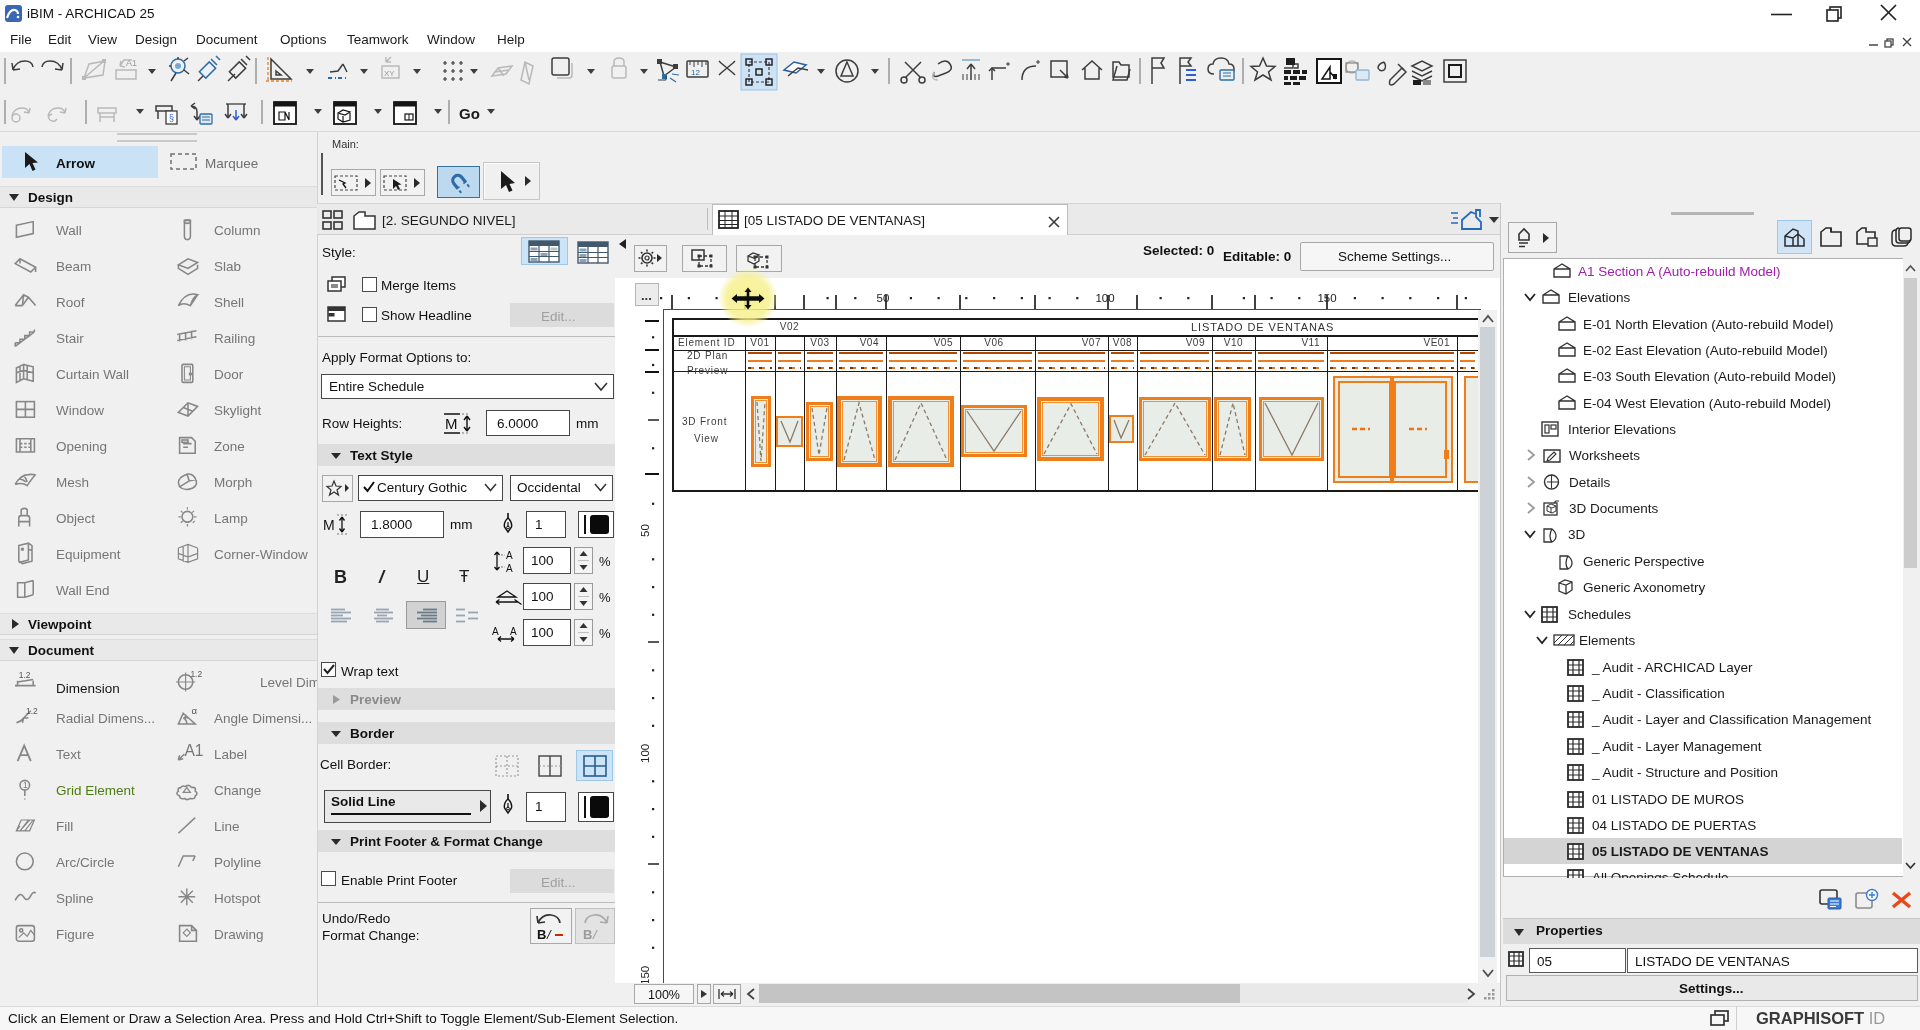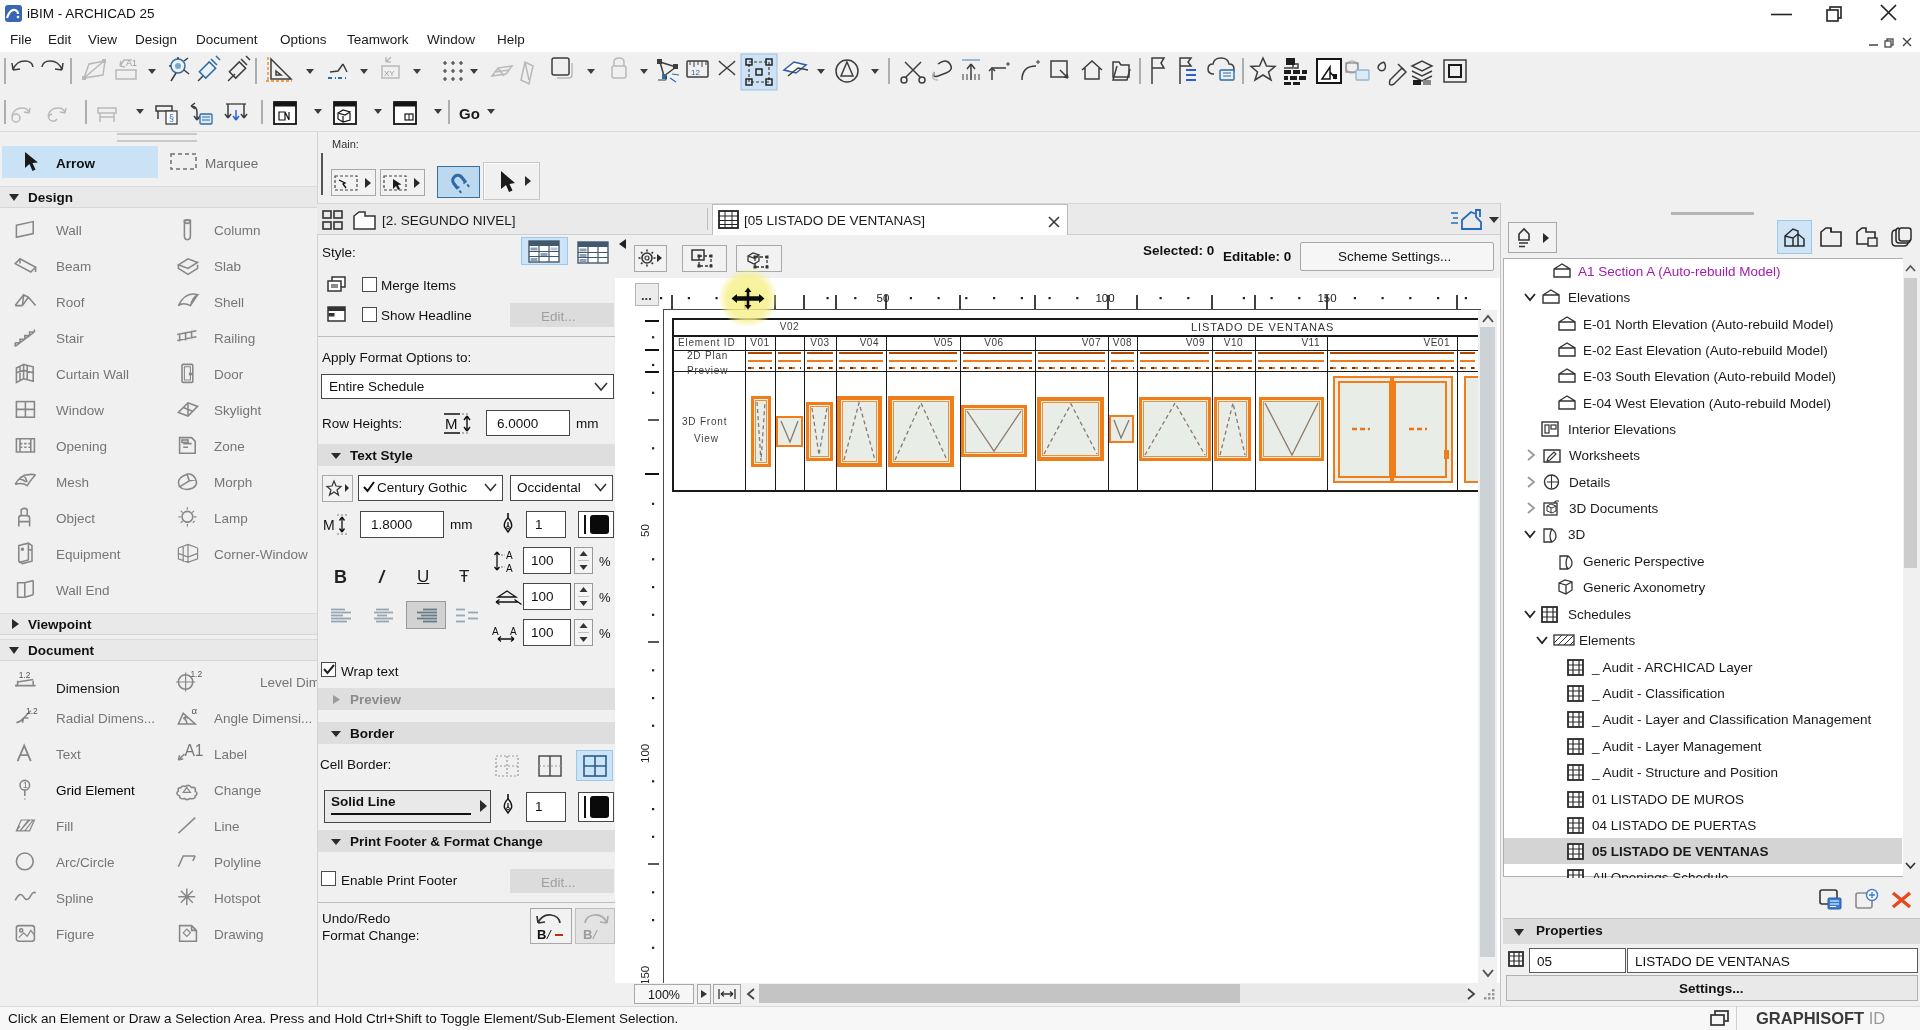--- a/index.html
+++ b/index.html
@@ -416,21 +416,21 @@
     </g>
   </svg>
 <div style="position:absolute;left:214px;top:748px;font-size:13.5px;color:#767676;font-weight:400;white-space:nowrap;line-height:1;">Label</div>
 <svg style="left:14px;top:778px" width="24" height="24">
     <g class="tool" stroke="#878787" transform="scale(1.2)">
       <circle cx="9" cy="6" r="4"></circle>
       <path d="M9 10 v5 M9 17 v1"></path>
       <text x="7.5" y="8.5" font-size="7" fill="#777" stroke="none">1</text>
     </g>
   </svg>
-<div style="position:absolute;left:56px;top:784px;font-size:13.5px;color:#000000;font-weight:400;white-space:nowrap;line-height:1;">Grid Element</div>
+<div style="position:absolute;left:56px;top:784px;font-size:13.5px;color:#4d7c0f;font-weight:400;white-space:nowrap;line-height:1;">Grid Element</div>
 <svg style="left:176px;top:778px" width="24" height="24">
     <g class="tool" transform="scale(1.2)">
       <path d="M4 8 q-3 0 -2 3 q-3 2 1 4 q0 3 4 2 q2 2 5 0 q4 1 4 -2 q3 -2 0 -4 q1 -4 -3 -3 q-2 -3 -5 -1 q-3 -1 -4 1 z"></path>
       <path d="M6 12 l3 -4 l3 4 h-3 z" stroke-width="1"></path>
     </g>
   </svg>
 <div style="position:absolute;left:214px;top:784px;font-size:13.5px;color:#767676;font-weight:400;white-space:nowrap;line-height:1;">Change</div>
 <svg style="left:14px;top:814px" width="24" height="24">
     <g class="tool" stroke="#878787" transform="scale(1.2)">
       <path d="M2 14 l4 -9 h11 l-4 9 z M5 14 l7 -9 M9 14 l7 -9 M2 14 l3 -4 M13 5 l-8 9" stroke-width="1"></path>

